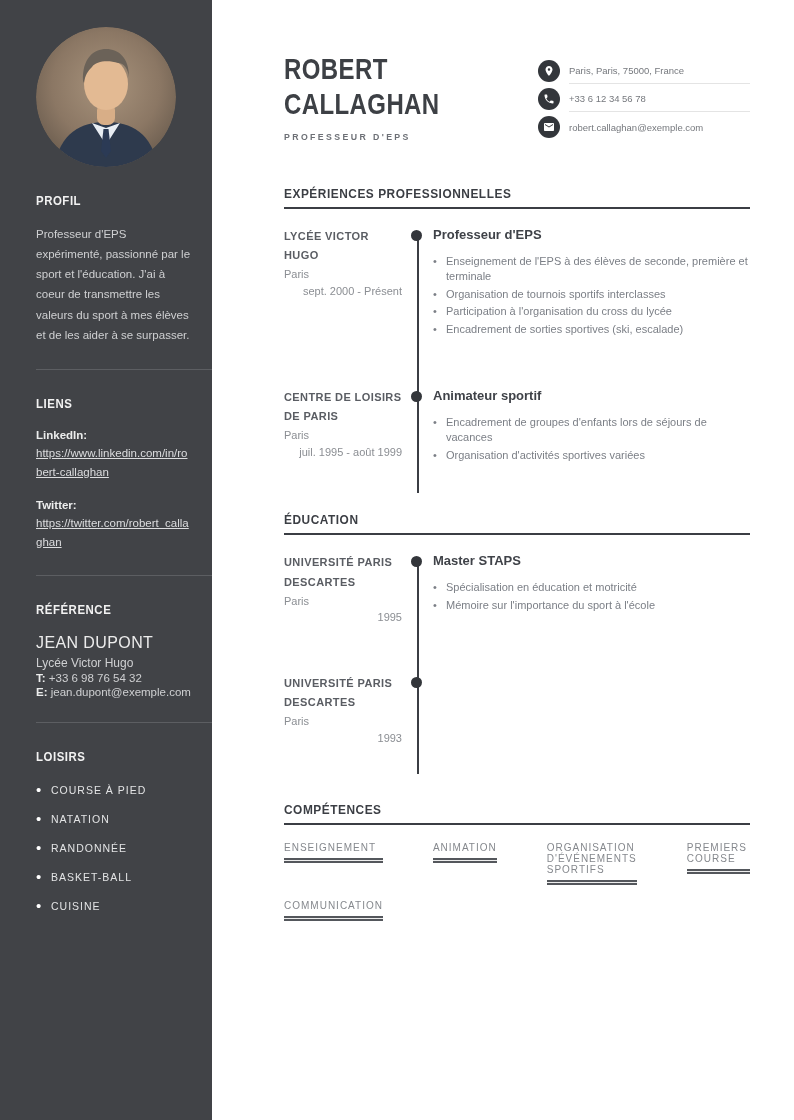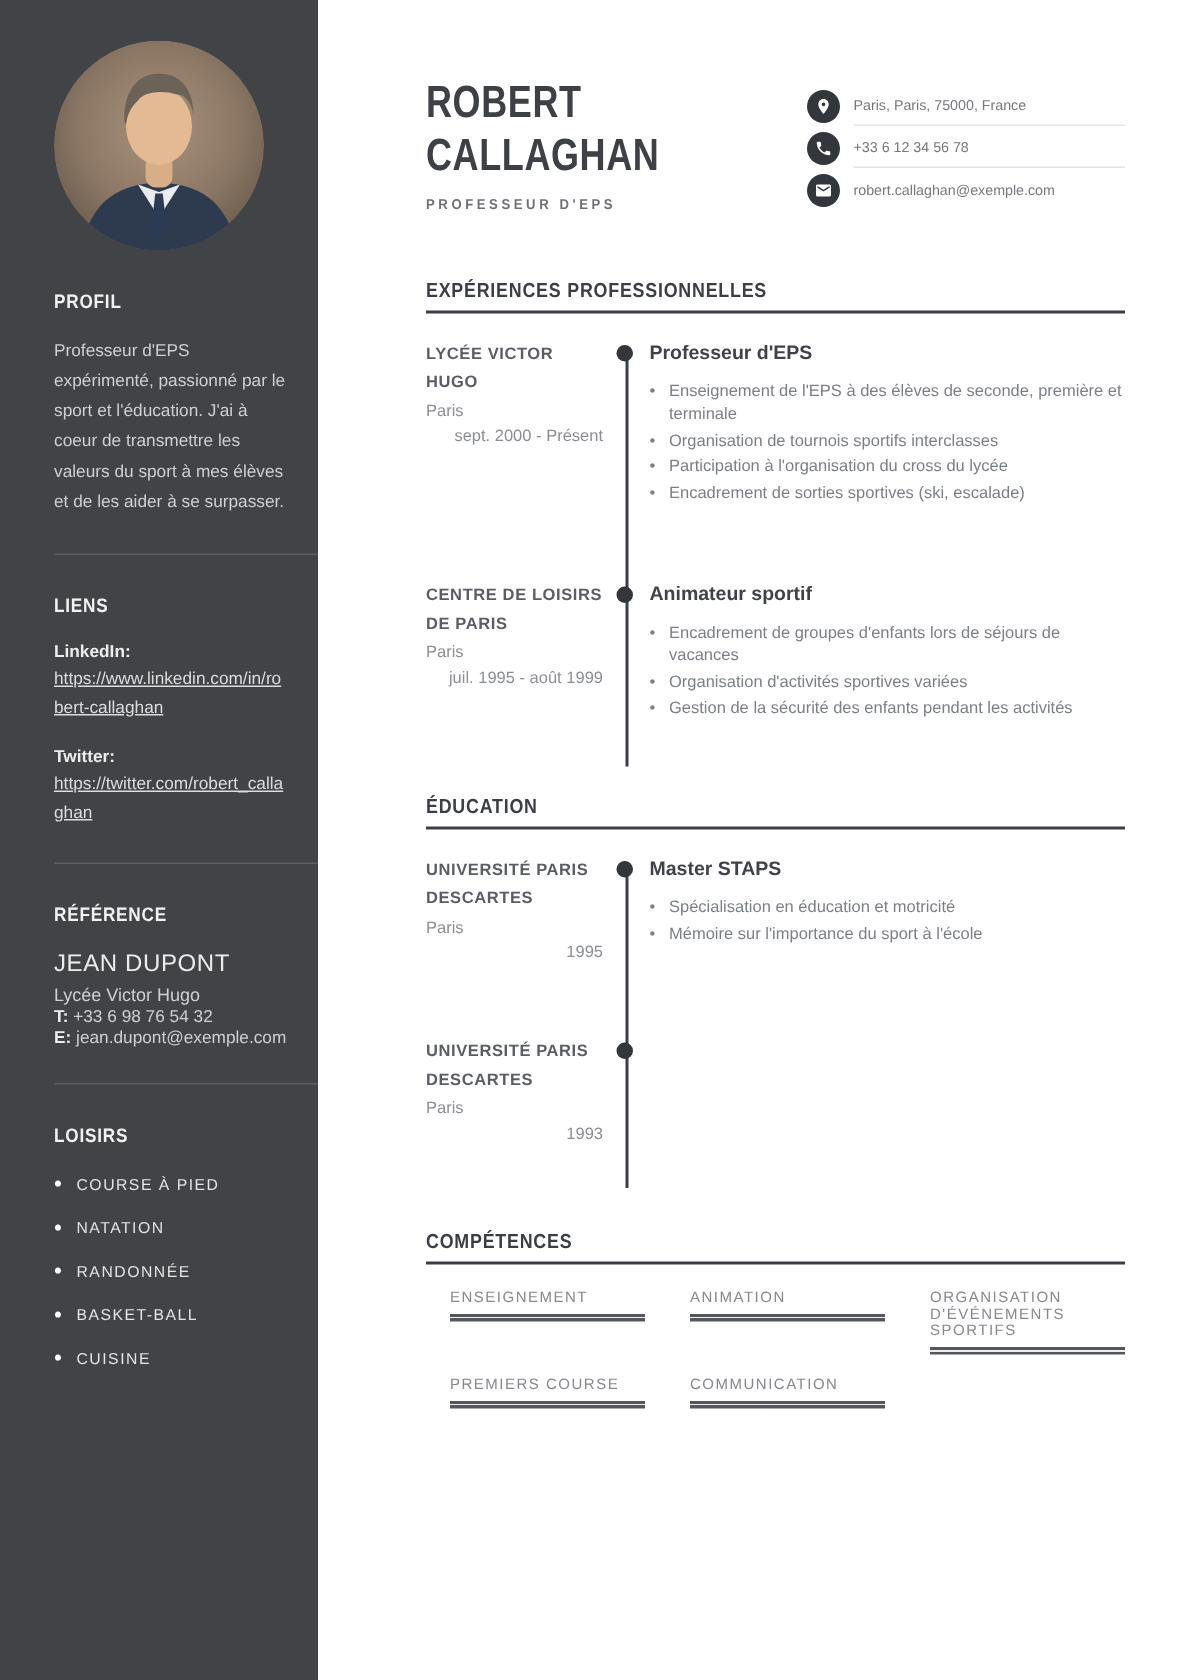--- a/index.html
+++ b/index.html
@@ -51,21 +51,21 @@
   .entry-loc { font-size:11px; color:#8b8e93; line-height:1.5; margin-top:1px; }
   .entry-dates { font-size:11px; color:#8b8e93; line-height:1.5;text-align:right; }
   .entry-mid { flex:0 0 31px; position:relative; }
   .entry-dot { position:absolute; left:9px; top:3px; width:11px; height:11px; border-radius:50%; background:#33363b; }
   .entry-right { flex:1; }
   .entry-role { font-size:13px; font-weight:bold; color:#3f4248; }
   .entry-bullets { list-style:none; margin-top:12px; }
   .entry-bullets li { position:relative; padding-left:13px; font-size:11px; color:#7b7f86; line-height:1.42; margin-bottom:2px; }
   .entry-bullets li::before { content:"•"; position:absolute; left:0; color:#7b7f86; }
 
-  .bar-grid { display:grid; grid-template-columns:1fr 1fr 1fr; column-gap:30px; margin-top:17px;margin-left:16px; }
+  .bar-grid { display:grid; grid-template-columns:1fr 1fr 1fr 1fr; column-gap:50px; margin-top:17px; }
   .skill { margin-bottom:15px; }
   .skill-label { font-size:10px; letter-spacing:1px; color:#85888d; margin-bottom:5px; }
   .skill-track { position:relative; height:5px; background:#dcdcdc; }
   .skill-fill { height:5px; background:linear-gradient(to bottom,#54575c 0 2px,#eeeeee 2px 3px,#54575c 3px 5px); }
 </style>
 </head>
 <body>
 
 <div class="page">
 
@@ -195,21 +195,20 @@
               <div class="entry-dates">juil. 1995 - août 1999</div>
             </div>
             <div class="entry-mid">
               <span class="entry-dot"></span>
             </div>
             <div class="entry-right">
               <div class="entry-role">Animateur sportif</div>
               <ul class="entry-bullets">
                 <li>Encadrement de groupes d'enfants lors de séjours de vacances</li>
                 <li>Organisation d'activités sportives variées</li>
-                <li>Gestion de la sécurité des enfants pendant les activités</li>
               </ul>
             </div>
           </div>
         </div>
     </section>
 
     <section class="section" style="margin-top:47px;">
       <div class="sec-title">ÉDUCATION</div>
       <div class="sec-rule"></div>
       <div class="entries" id="edu-container">

